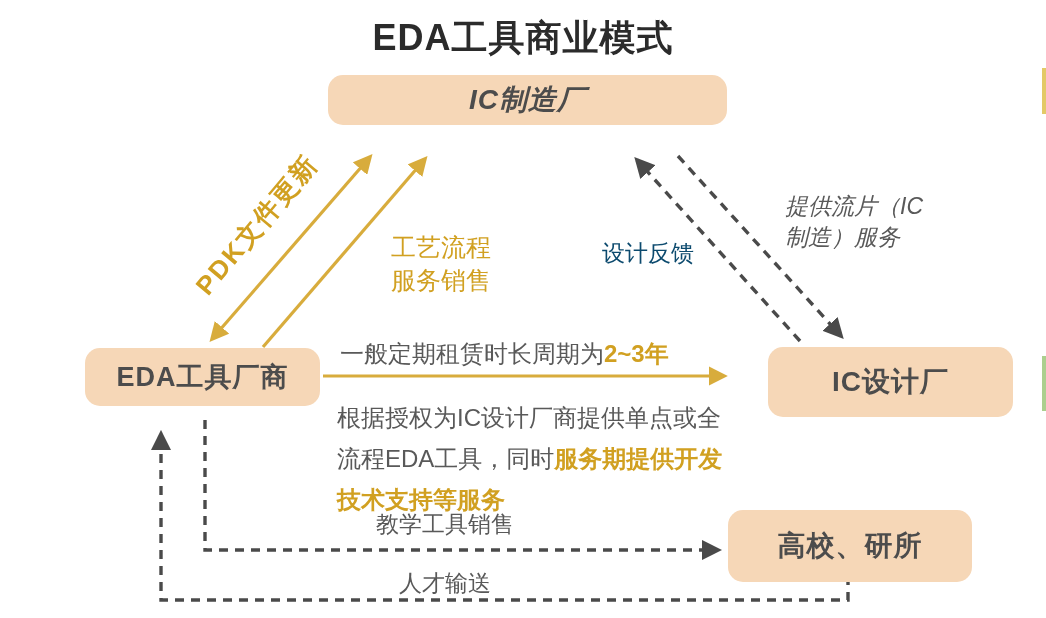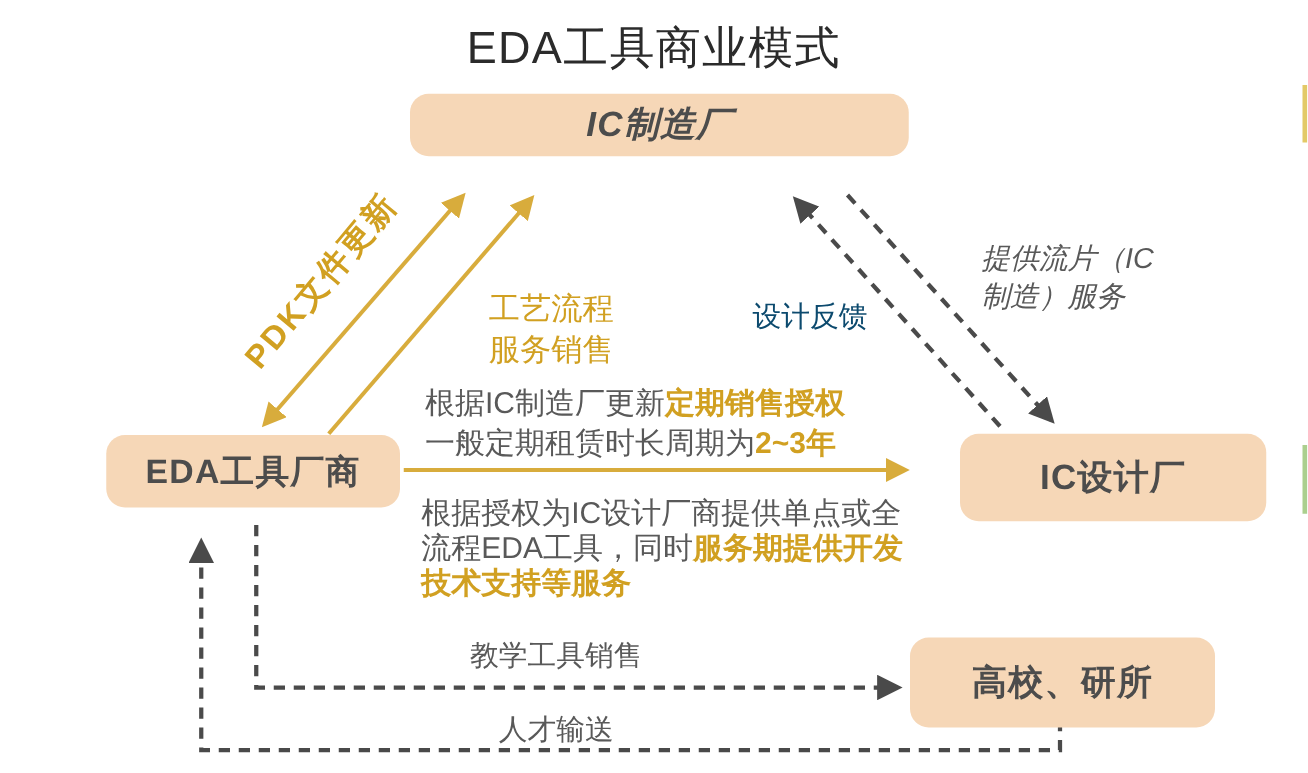--- a/index.html
+++ b/index.html
@@ -1,20 +1,20 @@
 <!DOCTYPE html>
 <html><head>
 <meta charset="utf-8">
 <style>
   html,body{margin:0;padding:0;background:#ffffff;}
   body{font-family:"Liberation Sans","DejaVu Sans",sans-serif;}
   .canvas{position:relative;width:1046px;height:618px;background:#ffffff;overflow:hidden;}
   .canvas svg{position:absolute;left:0;top:0;width:1046px;height:618px;}
   .title{position:absolute;left:0;top:14px;width:100%;text-align:center;
-         font-size:36px;font-weight:normal;color:#2b2b2b;letter-spacing:1px;}
+         font-size:36px;font-weight:bold;color:#2b2b2b;letter-spacing:1px;}
   .node{position:absolute;background:#f6d7b7;border-radius:15px;
         display:flex;align-items:center;justify-content:center;
         font-weight:bold;color:#4c4c4c;font-size:28px;letter-spacing:1px;}
   .node-fab{left:328px;top:75px;width:399px;height:50px;font-style:italic;}
   .node-eda{left:85px;top:348px;width:235px;height:58px;font-size:27px;}
   .node-design{left:732px;top:347px;width:245px;height:70px;margin-left:36px;}
   .node-academia{left:728px;top:510px;width:244px;height:72px;}
   .lbl{position:absolute;white-space:nowrap;}
   .gold{color:#d1a021;font-weight:bold;}
   .gray{color:#595959;font-weight:normal;}
@@ -22,21 +22,21 @@
            font-size:26px;font-weight:bold;color:#d1a021;letter-spacing:2px;}
   .lbl-process{left:391px;top:231px;font-size:25px;line-height:33px;
                font-weight:normal;color:#d1a021;text-align:center;}
   .lbl-process span{display:block;}
   .lbl-feedback{left:602px;top:238px;font-size:23px;color:#0c4a6e;}
   .lbl-tapeout{left:785px;top:191px;font-size:23px;color:#595959;line-height:31px;}
   .lbl-tapeout span{display:block;font-style:italic;}
   .lbl-license1{left:340px;top:306px;font-size:24px;}
   .lbl-license2{left:340px;top:338px;font-size:24px;}
   .para-tools{position:absolute;left:337px;top:397px;width:398px;
-              font-size:24px;line-height:28px;white-space:normal;}
+              font-size:24px;line-height:41px;white-space:normal;}
   .lbl-teaching{left:445px;top:509px;transform:translateX(-50%);font-size:23px;color:#595959;}
   .lbl-talent{left:445px;top:568px;transform:translateX(-50%);font-size:23px;color:#595959;}
   .edge-strip{position:absolute;width:4px;}
   .strip-yellow{left:1042px;top:68px;height:46px;background:#e3c967;}
   .strip-green{left:1042px;top:356px;height:55px;background:#abcf8e;}
 </style>
 </head>
 <body>
 
 <div class="canvas">
@@ -80,23 +80,20 @@
     <span>服务销售</span>
   </div>
 
   <div class="lbl lbl-feedback">设计反馈</div>
 
   <div class="lbl lbl-tapeout">
     <span>提供流片（IC</span>
     <span>制造）服务</span>
   </div>
 
-  <div class="lbl lbl-license1">
-    <span class="gray">根据IC制造厂更新</span><span class="gold">定期销售授权</span>
-  </div>
   <div class="lbl lbl-license2">
     <span class="gray">一般定期租赁时长周期为</span><span class="gold">2~3年</span>
   </div>
 
   <div class="para-tools">
     <span class="gray">根据授权为IC设计厂商提供单点或全流程EDA工具，同时</span><span class="gold">服务期提供开发技术支持等服务</span>
   </div>
 
   <div class="lbl lbl-teaching">教学工具销售</div>
   <div class="lbl lbl-talent">人才输送</div>

